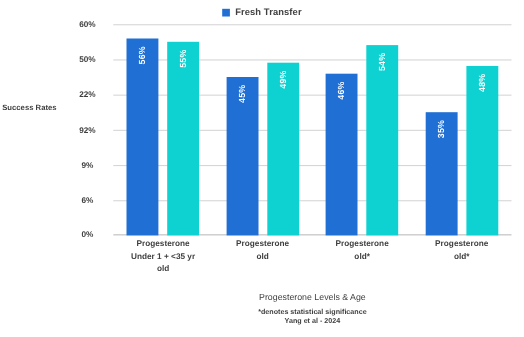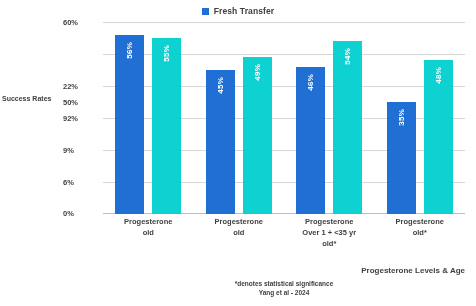--- a/index.html
+++ b/index.html
@@ -66,21 +66,21 @@
     height: 1px;
     background: #d6d6d6;
   }
   .gridline.zero {
     background: #bdbdbd;
   }
   .ytick-inner {
     position: absolute;
     left: -40px;
     width: 33px;
-    text-align: left;
+    text-align: center;
     font-size: 7.5px;
     font-weight: bold;
     color: #3f3f3f;
     transform: translateY(-50%);
   }
 
   
   .groups {
     position: absolute;
     left: 0; top: 0;
@@ -133,23 +133,23 @@
     padding: 0 2px;
     box-sizing: border-box;
   }
 
   
   .xtitle {
     position: absolute;
     left: 103px;
     top: 266px;
     width: 362px;
-    text-align: right;
+    text-align: center;
     font-size: 8px;
-    font-weight: bold;
+    font-weight: normal;
     color: #3f3f3f;
   }
   .footnote {
     position: absolute;
     left: 103px;
     top: 279px;
     width: 362px;
     text-align: center;
     font-size: 6.5px;
     font-weight: bold;
@@ -180,21 +180,21 @@
   </div>
 
   <div class="ytitle">Success Rates</div>
 
   <div class="plot">
 
     <div class="gridline" style="top:0px;"></div>
     <div class="ytick-inner" style="top:0px;">60%</div>
 
     <div class="gridline" style="top:32px;"></div>
-    <div class="ytick-inner" style="top:32px;margin-top:48px;">50%</div>
+    <div class="ytick-inner" style="top:32px;">50%</div>
 
     <div class="gridline" style="top:64px;"></div>
     <div class="ytick-inner" style="top:64px;">22%</div>
 
     <div class="gridline" style="top:96px;"></div>
     <div class="ytick-inner" style="top:96px;">92%</div>
 
     <div class="gridline" style="top:128px;"></div>
     <div class="ytick-inner" style="top:128px;">9%</div>
 
@@ -241,29 +241,29 @@
           <span class="bar-value">48%</span>
         </div>
       </div>
 
     </div>
   </div>
 
   <div class="xlabels">
     <div class="xlabel">
       <div>Progesterone</div>
+      <div>Under 1 + &lt;35 yr</div>
       <div>old</div>
     </div>
     <div class="xlabel">
       <div>Progesterone</div>
       <div>old</div>
     </div>
     <div class="xlabel">
       <div>Progesterone</div>
-      <div>Over 1 + &lt;35 yr</div>
       <div>old*</div>
     </div>
     <div class="xlabel">
       <div>Progesterone</div>
       <div>old*</div>
     </div>
   </div>
 
   <div class="xtitle">Progesterone Levels &amp; Age</div>
   <div class="footnote">

